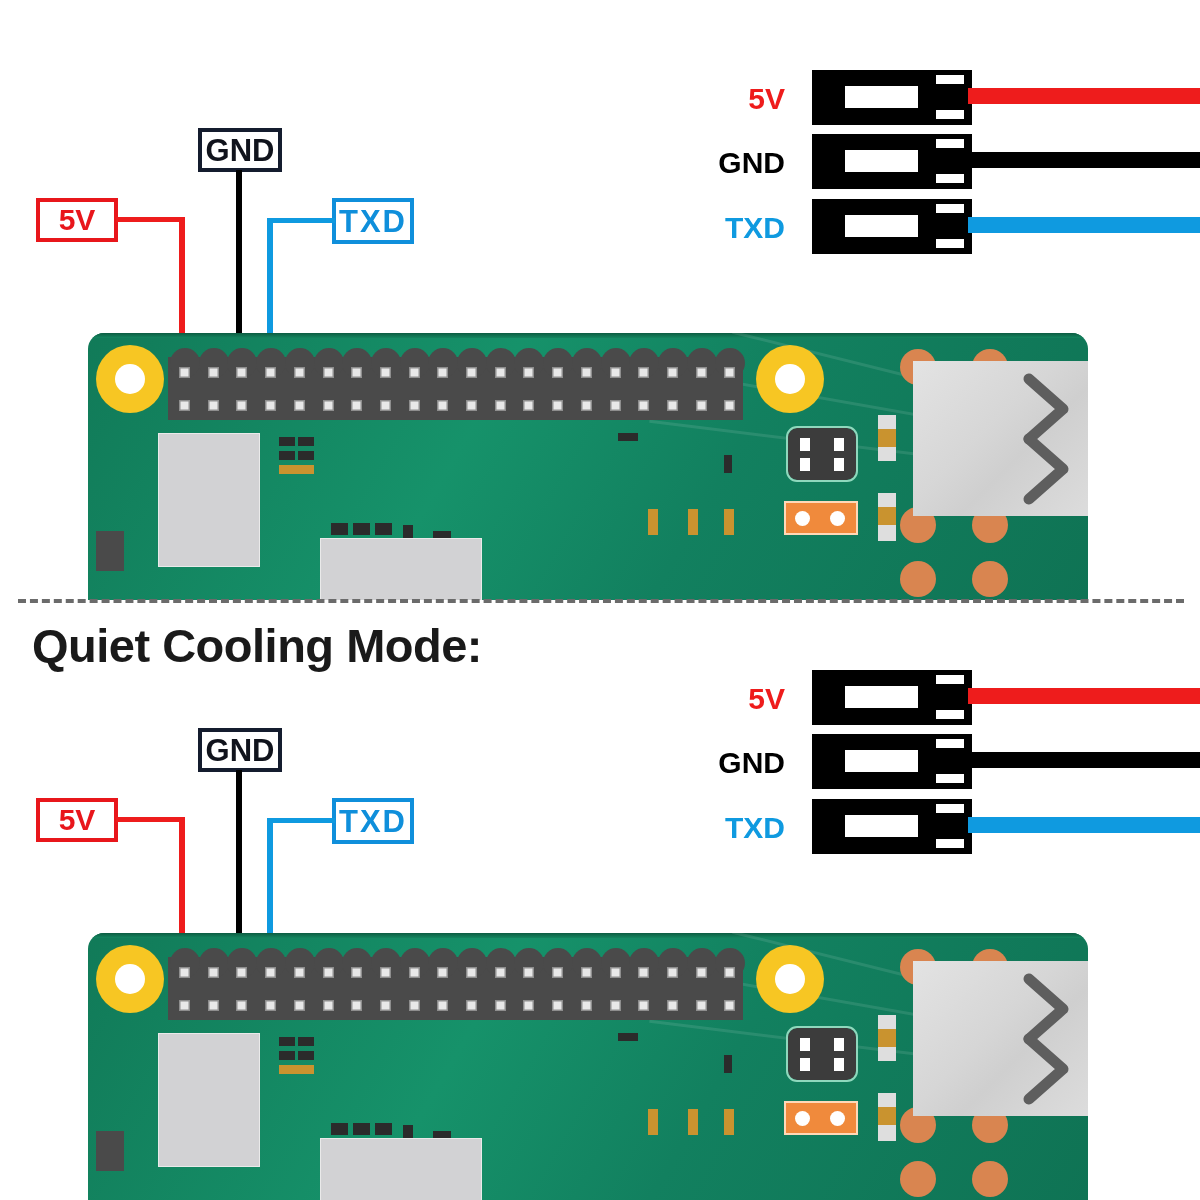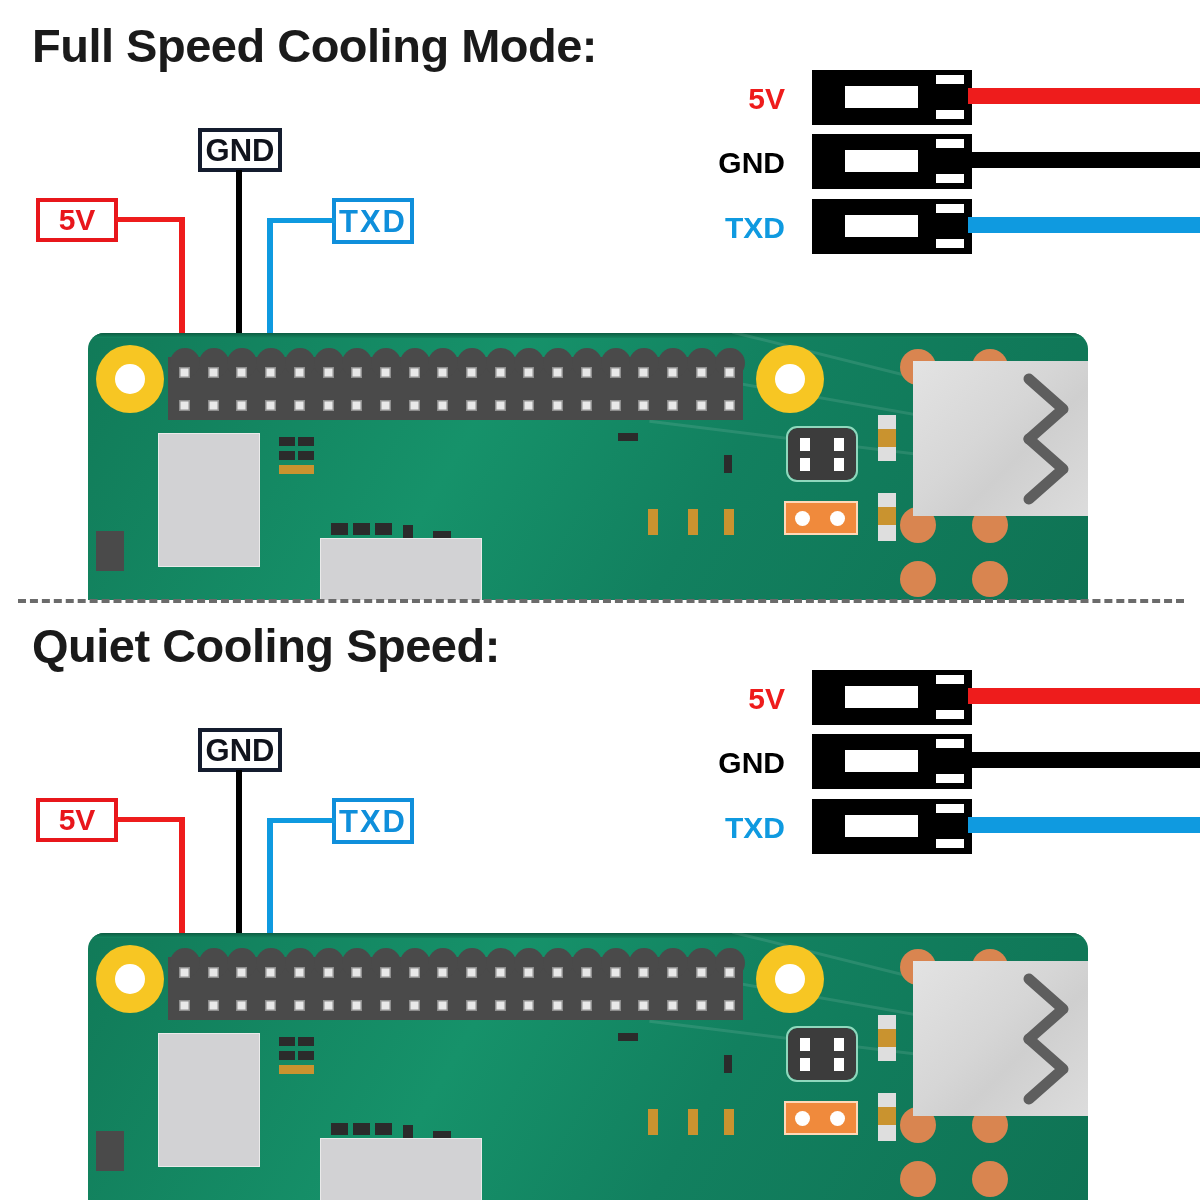--- a/index.html
+++ b/index.html
@@ -69,21 +69,20 @@
   .usb{position:absolute;background:linear-gradient(135deg,#e3e3e3 0%,#d6d6d6 40%,#cfcfcf 55%,#e0e0e0 100%);}
   .usb-hole{position:absolute;border-radius:50%;background:#d98550;}
 
   .trace{position:absolute;background:rgba(255,255,255,0.10);}
 </style>
 </head>
 <body>
 
 <div class="section" id="section-full">
 
-  <div class="heading">Full Speed Cooling Mode:</div>
 
   <div class="tag tag-gnd" style="left:198px;top:128px;width:84px;height:44px;">GND</div>
   <div class="tag tag-5v" style="left:36px;top:198px;width:82px;height:44px;">5V</div>
   <div class="tag tag-txd" style="left:332px;top:198px;width:82px;height:46px;">TXD</div>
 
   <div class="wire w-blk" style="left:236px;top:170px;width:6px;height:195px;"></div>
 
   <div class="wire w-red" style="left:116px;top:217px;width:68px;height:5px;"></div>
   <div class="wire w-red" style="left:179px;top:217px;width:6px;height:148px;"></div>
 
@@ -242,21 +241,21 @@
         <polyline points="116,78 150,108 116,138" fill="none" stroke="#5e5e5e" stroke-width="11" stroke-linecap="round" stroke-linejoin="round"></polyline>
       </svg>
     </div>
   </div>
 </div>
 
 <div class="divider"></div>
 
 <div class="section" id="section-quiet">
 
-  <div class="heading">Quiet Cooling Speed:</div>
+  <div class="heading">Quiet Cooling Mode:</div>
 
   <div class="tag tag-gnd" style="left:198px;top:128px;width:84px;height:44px;">GND</div>
   <div class="tag tag-5v" style="left:36px;top:198px;width:82px;height:44px;">5V</div>
   <div class="tag tag-txd" style="left:332px;top:198px;width:82px;height:46px;">TXD</div>
 
   <div class="wire w-blk" style="left:236px;top:170px;width:6px;height:195px;"></div>
 
   <div class="wire w-red" style="left:116px;top:217px;width:68px;height:5px;"></div>
   <div class="wire w-red" style="left:179px;top:217px;width:6px;height:190px;"></div>
 

